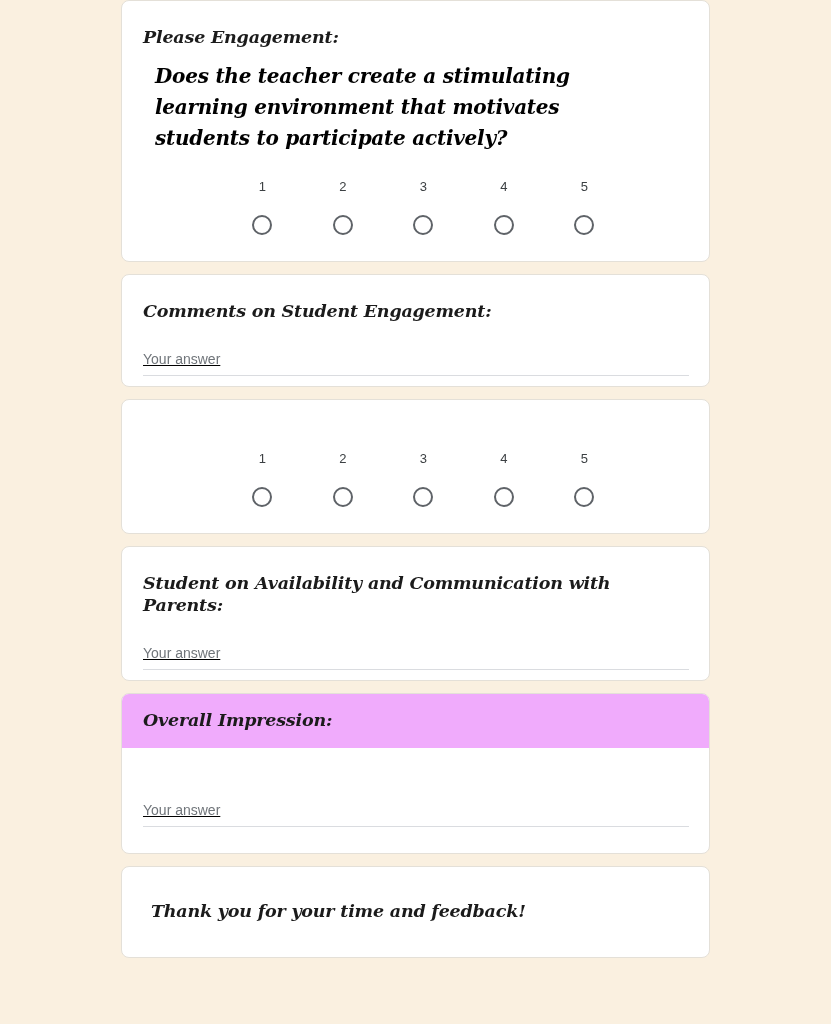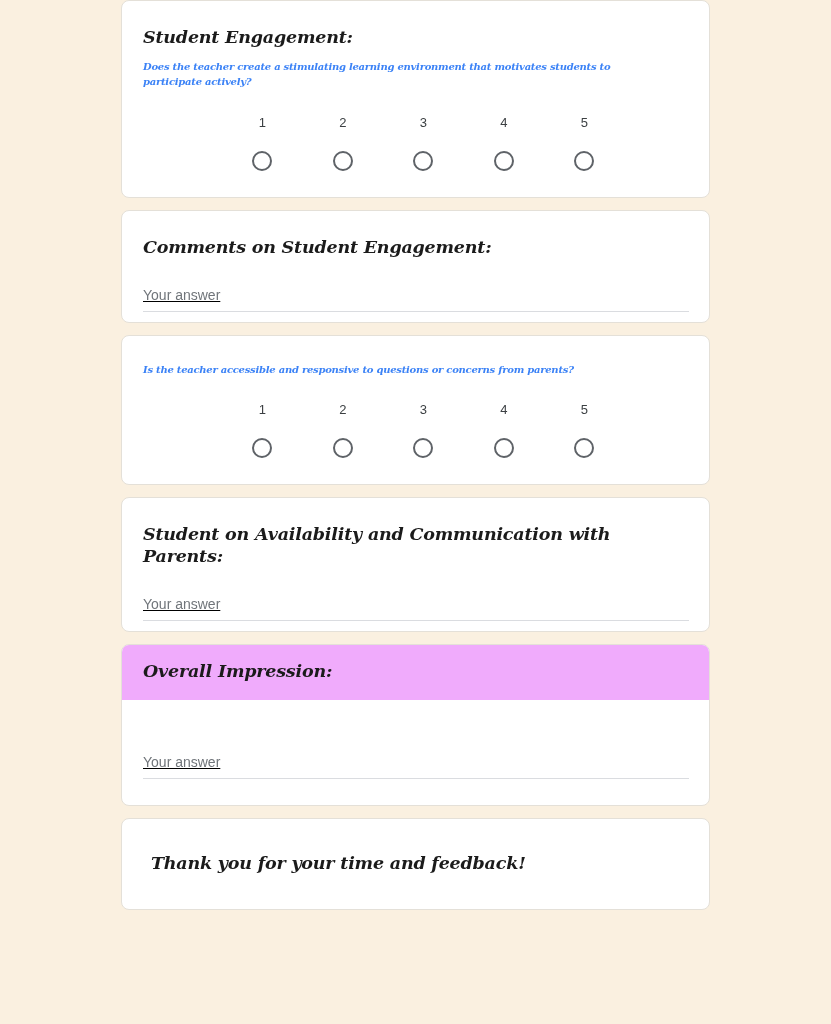--- a/index.html
+++ b/index.html
@@ -48,24 +48,24 @@
     font-size: 17.5px;
     letter-spacing: -0.2px;
     color: #1b1b1b;
     margin: 0 0 10px 0;
     line-height: 1.25;
   }
   .q-desc {
     font-family: "DejaVu Serif", "Liberation Serif", serif;
     font-style: italic;
     font-weight: bold;
-    font-size: 10px;
+    font-size: 20px;
     letter-spacing: -0.25px;
-    color: #3b82f6;
-    margin: 0;
+    color: #000000;
+    margin: 12px;
     line-height: 1.55;
     max-width: 505px;
   }
   .q-desc.wide { max-width: 540px; }
 
   
   .scale {
     margin-top: 26px;
     padding-left: 79px;
     display: flex;
@@ -134,21 +134,21 @@
   
   .card.comments .card-body { padding-bottom: 10px; }
 </style>
 </head>
 <body>
 
 <div class="page">
 
   <div class="card">
     <div class="card-body">
-      <div class="q-title">Student Engagement:</div>
+      <div class="q-title">Please Engagement:</div>
       <div class="q-desc">Does the teacher create a stimulating learning environment that motivates students to participate actively?</div>
 
       <div class="scale">
         <div class="scale-col">
           <div class="scale-label">1</div>
           <div class="radio"></div>
         </div>
         <div class="scale-col">
           <div class="scale-label">2</div>
           <div class="radio"></div>
@@ -173,21 +173,20 @@
     <div class="card-body">
       <div class="q-title">Comments on Student Engagement:</div>
       <div class="answer-wrap">
         <input class="answer-input" type="text" placeholder="Your answer" style="">
       </div>
     </div>
   </div>
 
   <div class="card">
     <div class="card-body">
-      <div class="q-desc wide">Is the teacher accessible and responsive to questions or concerns from parents?</div>
 
       <div class="scale">
         <div class="scale-col">
           <div class="scale-label">1</div>
           <div class="radio"></div>
         </div>
         <div class="scale-col">
           <div class="scale-label">2</div>
           <div class="radio"></div>
         </div>

